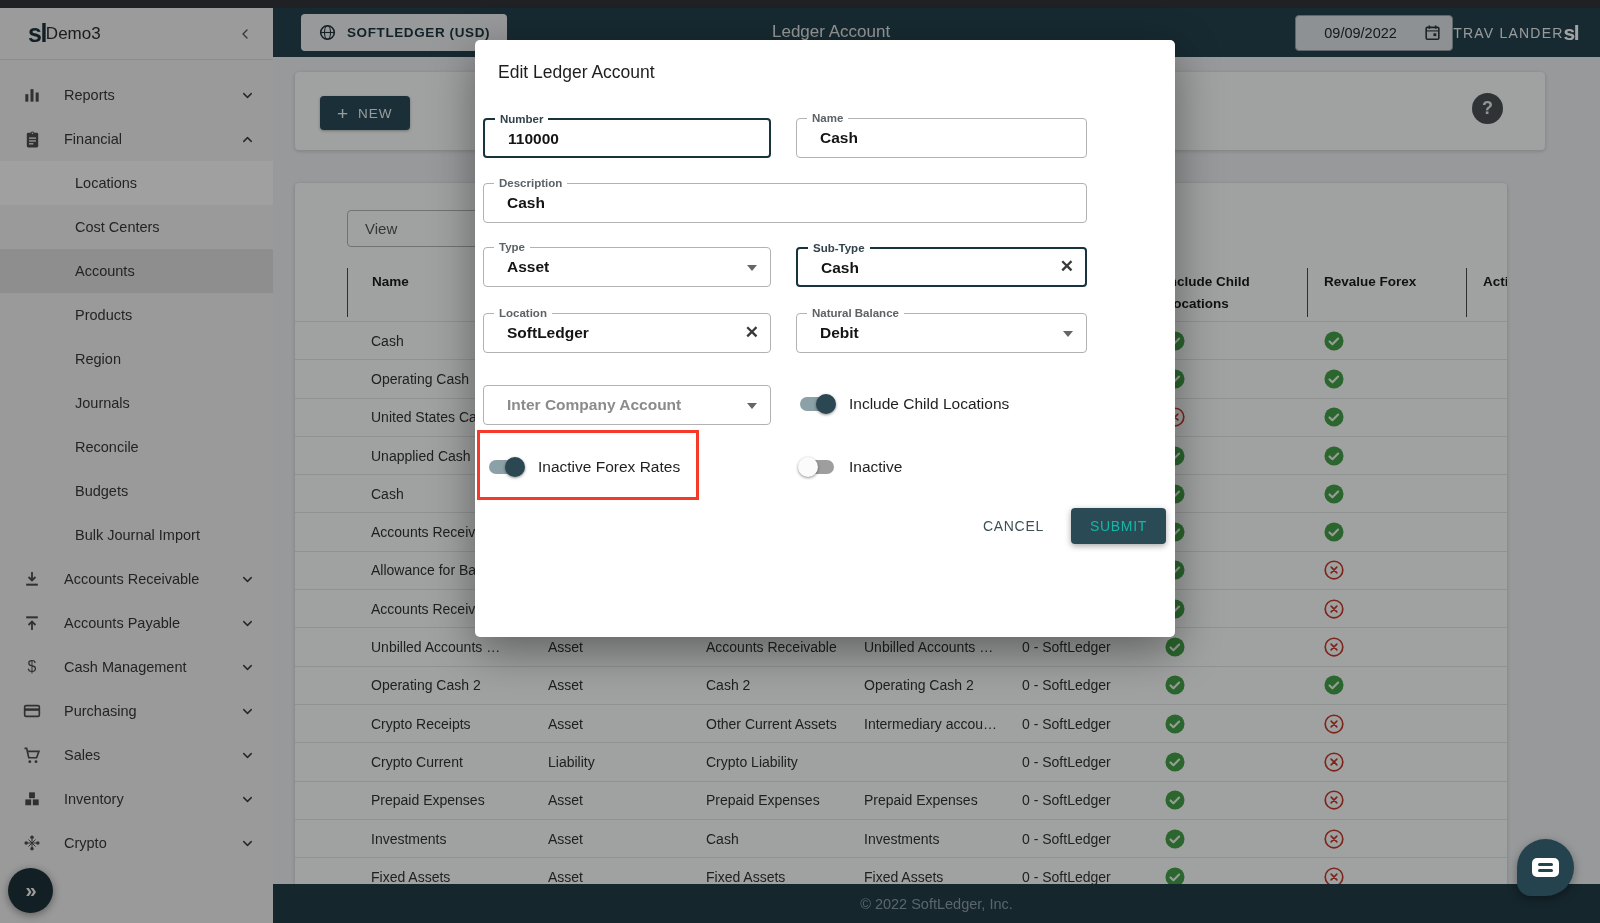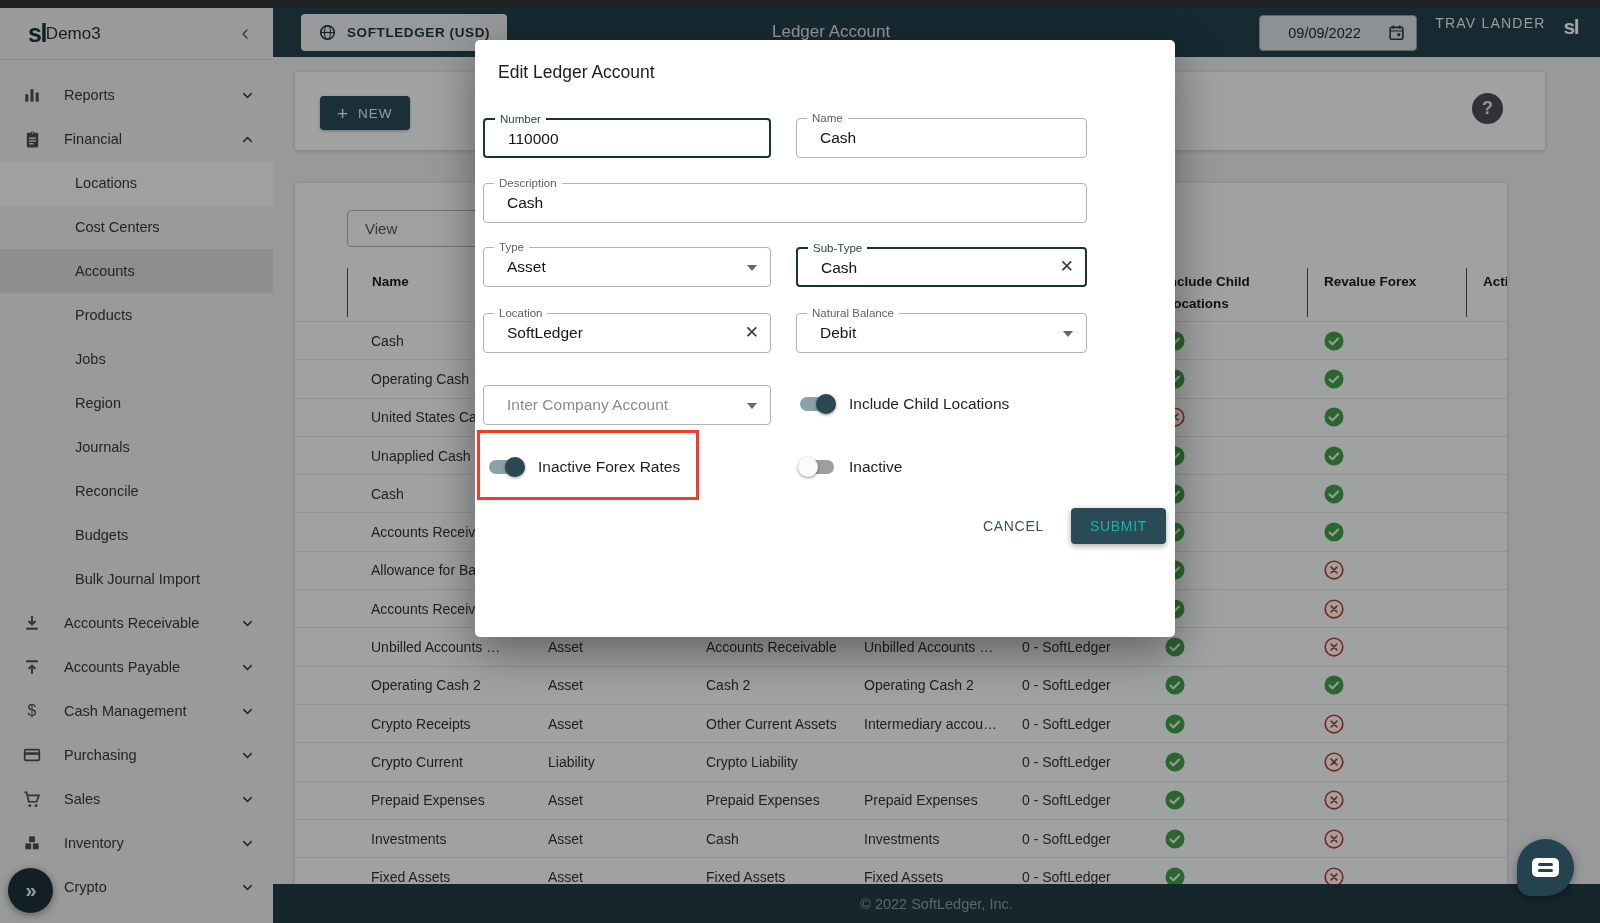--- a/index.html
+++ b/index.html
@@ -23,21 +23,21 @@
   .chev.up { transform:rotate(180deg); }
   .side-sub { height:44px; display:flex; align-items:center; padding-left:75px; font-size:14.5px; color:#383838; cursor:pointer; }
   .side-sub.alt { background:#fafafa; }
   .side-sub.sel { background:#dedede; }
 
   
   .topbar { position:absolute; left:273px; top:8px; width:1327px; height:49px; background:#24424d; display:flex; align-items:center; z-index:5; }
   .entity-pill { margin-left:28px; height:37px; display:flex; align-items:center; gap:10px; background:#edf0f1; border-radius:4px; padding:0 17px; color:#1e3640; font-size:13.5px; letter-spacing:.6px; font-weight:600; }
   .entity-pill .gl { display:flex; color:#22333a; }
   .tb-title { position:absolute; left:499px; top:14px; color:#e9eded; font-size:17px; }
-  .tb-right { margin-left:auto; display:flex; align-items:flex-start; gap:18px; margin-right:22px; }
+  .tb-right { margin-left:auto; display:flex; align-items:center; margin-right:22px; }
   .date-box { width:158px; height:36px; background:#dde3e6; border:1px solid #94a0a4; border-radius:4px; display:flex; align-items:center; padding:0 10px; color:#23292c; font-size:14.5px; }
   .date-box .dv { flex:1; padding-left:18px; }
   .date-box .cal { display:flex; color:#2d363a; }
   .tb-user { color:#eef2f2; font-size:14px; letter-spacing:1.2px; }
   .tb-logo { color:#fff; font-weight:800; font-size:21px; letter-spacing:-1.5px; }
 
   
   .toolbar-card { position:absolute; left:295px; top:72px; width:1250px; height:78px; background:#fbfcfc; border-radius:4px; box-shadow:0 1px 4px rgba(0,0,0,.18); z-index:4; }
   .new-btn { position:absolute; left:25px; top:24px; height:34px; padding:0 17px; background:#2a4a56; color:#eef2f3; border:none; border-radius:4px; display:flex; align-items:center; gap:9px; font-size:13.5px; letter-spacing:1px; font-family:inherit; box-shadow:0 1px 3px rgba(0,0,0,.3); cursor:pointer; }
   .new-btn .plus { font-size:19px; font-weight:400; line-height:1; }
@@ -56,21 +56,21 @@
   .kebab { margin-left:34px; display:flex; flex-direction:column; gap:2.5px; cursor:pointer; width:12px; }
   .kebab i { width:3.5px; height:3.5px; border-radius:50%; background:#4d4d4d; }
 
   
   .footer { position:absolute; left:273px; top:884px; width:1327px; height:39px; background:#213c47; display:flex; align-items:center; justify-content:center; color:#8da0a5; font-size:14.5px; z-index:6; }
 
   
   .overlay { position:absolute; inset:0; background:rgba(0,0,0,.36); z-index:40; }
   .modal { position:absolute; left:475px; top:40px; width:700px; height:597px; background:#fff; border-radius:5px; box-shadow:0 14px 45px rgba(0,0,0,.4); z-index:50; }
   .m-title { position:absolute; left:23px; top:22px; font-size:17.5px; font-weight:500; color:#1e1e1e; }
-  .fld { position:absolute; height:40px; border:1px solid #b2b2b2; border-radius:4px; background:#fff; cursor:text; }
+  .fld { position:absolute; height:40px; border:1px solid #b2b2b2; border-radius:4px; background:#fff; cursor:text;font-weight:bold; }
   .fld.focus { border:2px solid #17333e; }
   .fld .lab { position:absolute; top:-8px; left:10px; background:#fff; padding:0 5px; font-size:11.5px; color:#5c6266; line-height:15px; white-space:nowrap; }
   .fld.focus .lab { color:#31434b; }
   .fld .val { line-height:38px; padding-left:23px; font-size:15.5px; color:#141414; white-space:nowrap; overflow:hidden; }
   .fld .val.ph { color:#8b8b8b; }
   .fld .caret { position:absolute; right:13px; top:17px; width:0; height:0; border-left:5px solid transparent; border-right:5px solid transparent; border-top:6px solid #666; }
   .fld .clear { position:absolute; right:11px; top:8px; font-size:17px; color:#3a3a3a; cursor:pointer; }
   .fld.focus .clear { top:7px; }
   .toggle-row { position:absolute; display:flex; align-items:center; gap:15px; }
   .switch { width:34px; height:14px; border-radius:7px; position:relative; flex:0 0 34px; cursor:pointer; }
@@ -138,21 +138,20 @@
        <span class="chev up">
           <svg width="15" height="15" viewBox="0 0 24 24">
             <path d="M6 9l6 6 6-6" fill="none" stroke="currentColor" stroke-width="2.3" stroke-linecap="round" stroke-linejoin="round"></path>
           </svg>
         </span>
      </div>
       <div class="side-sub alt">Locations</div>
       <div class="side-sub">Cost Centers</div>
       <div class="side-sub sel">Accounts</div>
       <div class="side-sub">Products</div>
-      <div class="side-sub">Jobs</div>
       <div class="side-sub">Region</div>
       <div class="side-sub">Journals</div>
       <div class="side-sub">Reconcile</div>
       <div class="side-sub">Budgets</div>
       <div class="side-sub">Bulk Journal Import</div>
       <div class="side-item">
        <span class="ic">
           <svg width="20" height="20" viewBox="0 0 24 24">
             <path d="M12 3.5V13" stroke="currentColor" stroke-width="2.2" fill="none"></path>
             <path d="M7.8 9.6l4.2 4.2 4.2-4.2" fill="none" stroke="currentColor" stroke-width="2.2"></path>

